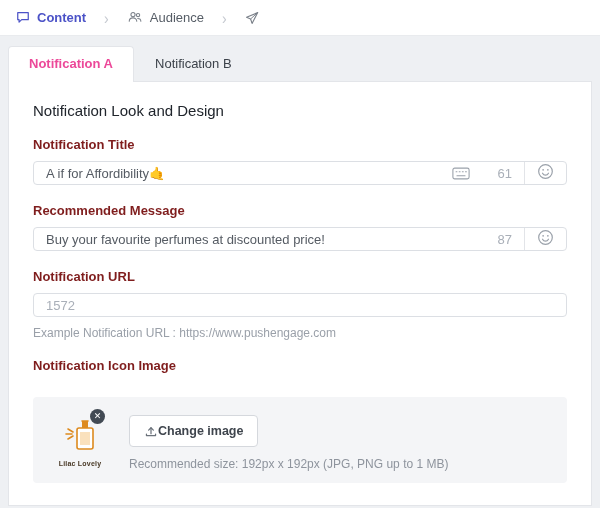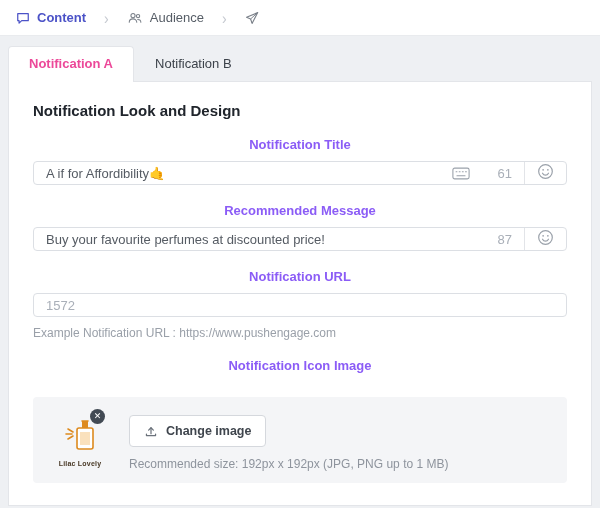--- a/index.html
+++ b/index.html
@@ -15,21 +15,21 @@
   
   .crumb-bar {
     background:#ffffff;
     height:36px;
     display:flex;
     align-items:center;
     padding:0 16px;
     border-bottom:1px solid #e9ebee;
   }
   .crumb {
-    display:flex; align-items:center; gap:7px;
+    display:flex; align-items:flex-start; gap:7px;
     color:#565d66; font-size:13px; cursor:pointer;
   }
   .crumb .cicon { display:flex; align-items:center; color:#7a8089; }
   .crumb.active { color:#4b52c7; font-weight:700; }
   .crumb.active .cicon { color:#4b52c7; }
   .crumb-sep {
     color:#c6cad1; margin:0 18px; font-size:14px;
     transform:scaleY(1.2); display:inline-block;
   }
 
@@ -55,24 +55,24 @@
 
   
   .panel {
     background:#fff;
     border:1px solid #e3e5e9;
     margin:0 8px 8px 8px;
     position:relative; z-index:1;
     padding:20px 24px 22px;
     height:425px;
   }
-  .panel h2 { font-size:15px; font-weight:700; color:#20252c; margin-bottom:18px; }
+  .panel h2 { font-size:15px; font-weight:400; color:#20252c; margin-bottom:18px; }
 
   .field { margin-bottom:18px; }
-  .field-label { font-size:13px; font-weight:700; color:#8b5cf6; margin-bottom:9px;text-align:center; }
+  .field-label { font-size:13px; font-weight:700; color:#7f1d1d; margin-bottom:9px; }
 
   .input {
     display:flex; align-items:stretch;
     border:1px solid #dcdfe4; border-radius:4px;
     background:#fff; height:24px;
   }
   .input .value {
     flex:1; display:flex; align-items:center;
     padding:0 12px; color:#555b63; font-size:13px;
     white-space:nowrap; overflow:hidden;
@@ -99,21 +99,21 @@
   .thumb-close {
     position:absolute; top:-2px; right:6px;
     width:15px; height:15px; border-radius:50%;
     background:#424a54; color:#fff;
     font-size:9px; line-height:15px; text-align:center;
     cursor:pointer; z-index:3;
   }
   .thumb-caption { font-size:7px; font-weight:700; color:#473724; margin-top:2px; letter-spacing:.2px; }
   .image-right { padding-top:4px; }
   .change-btn {
-    display:inline-flex; align-items:center; gap:8px;
+    display:inline-flex; align-items:center; gap:0;
     background:#fff; border:1px solid #d5d8dd; border-radius:4px;
     padding:8px 14px; font-size:12.5px; font-weight:700; color:#3f454d;
     cursor:pointer;
   }
   .change-btn .bicon { display:flex; color:#6b727b; }
   .recommend { font-size:12px; color:#8e949d; margin-top:10px; }
 </style>
 </head>
 <body>
 

